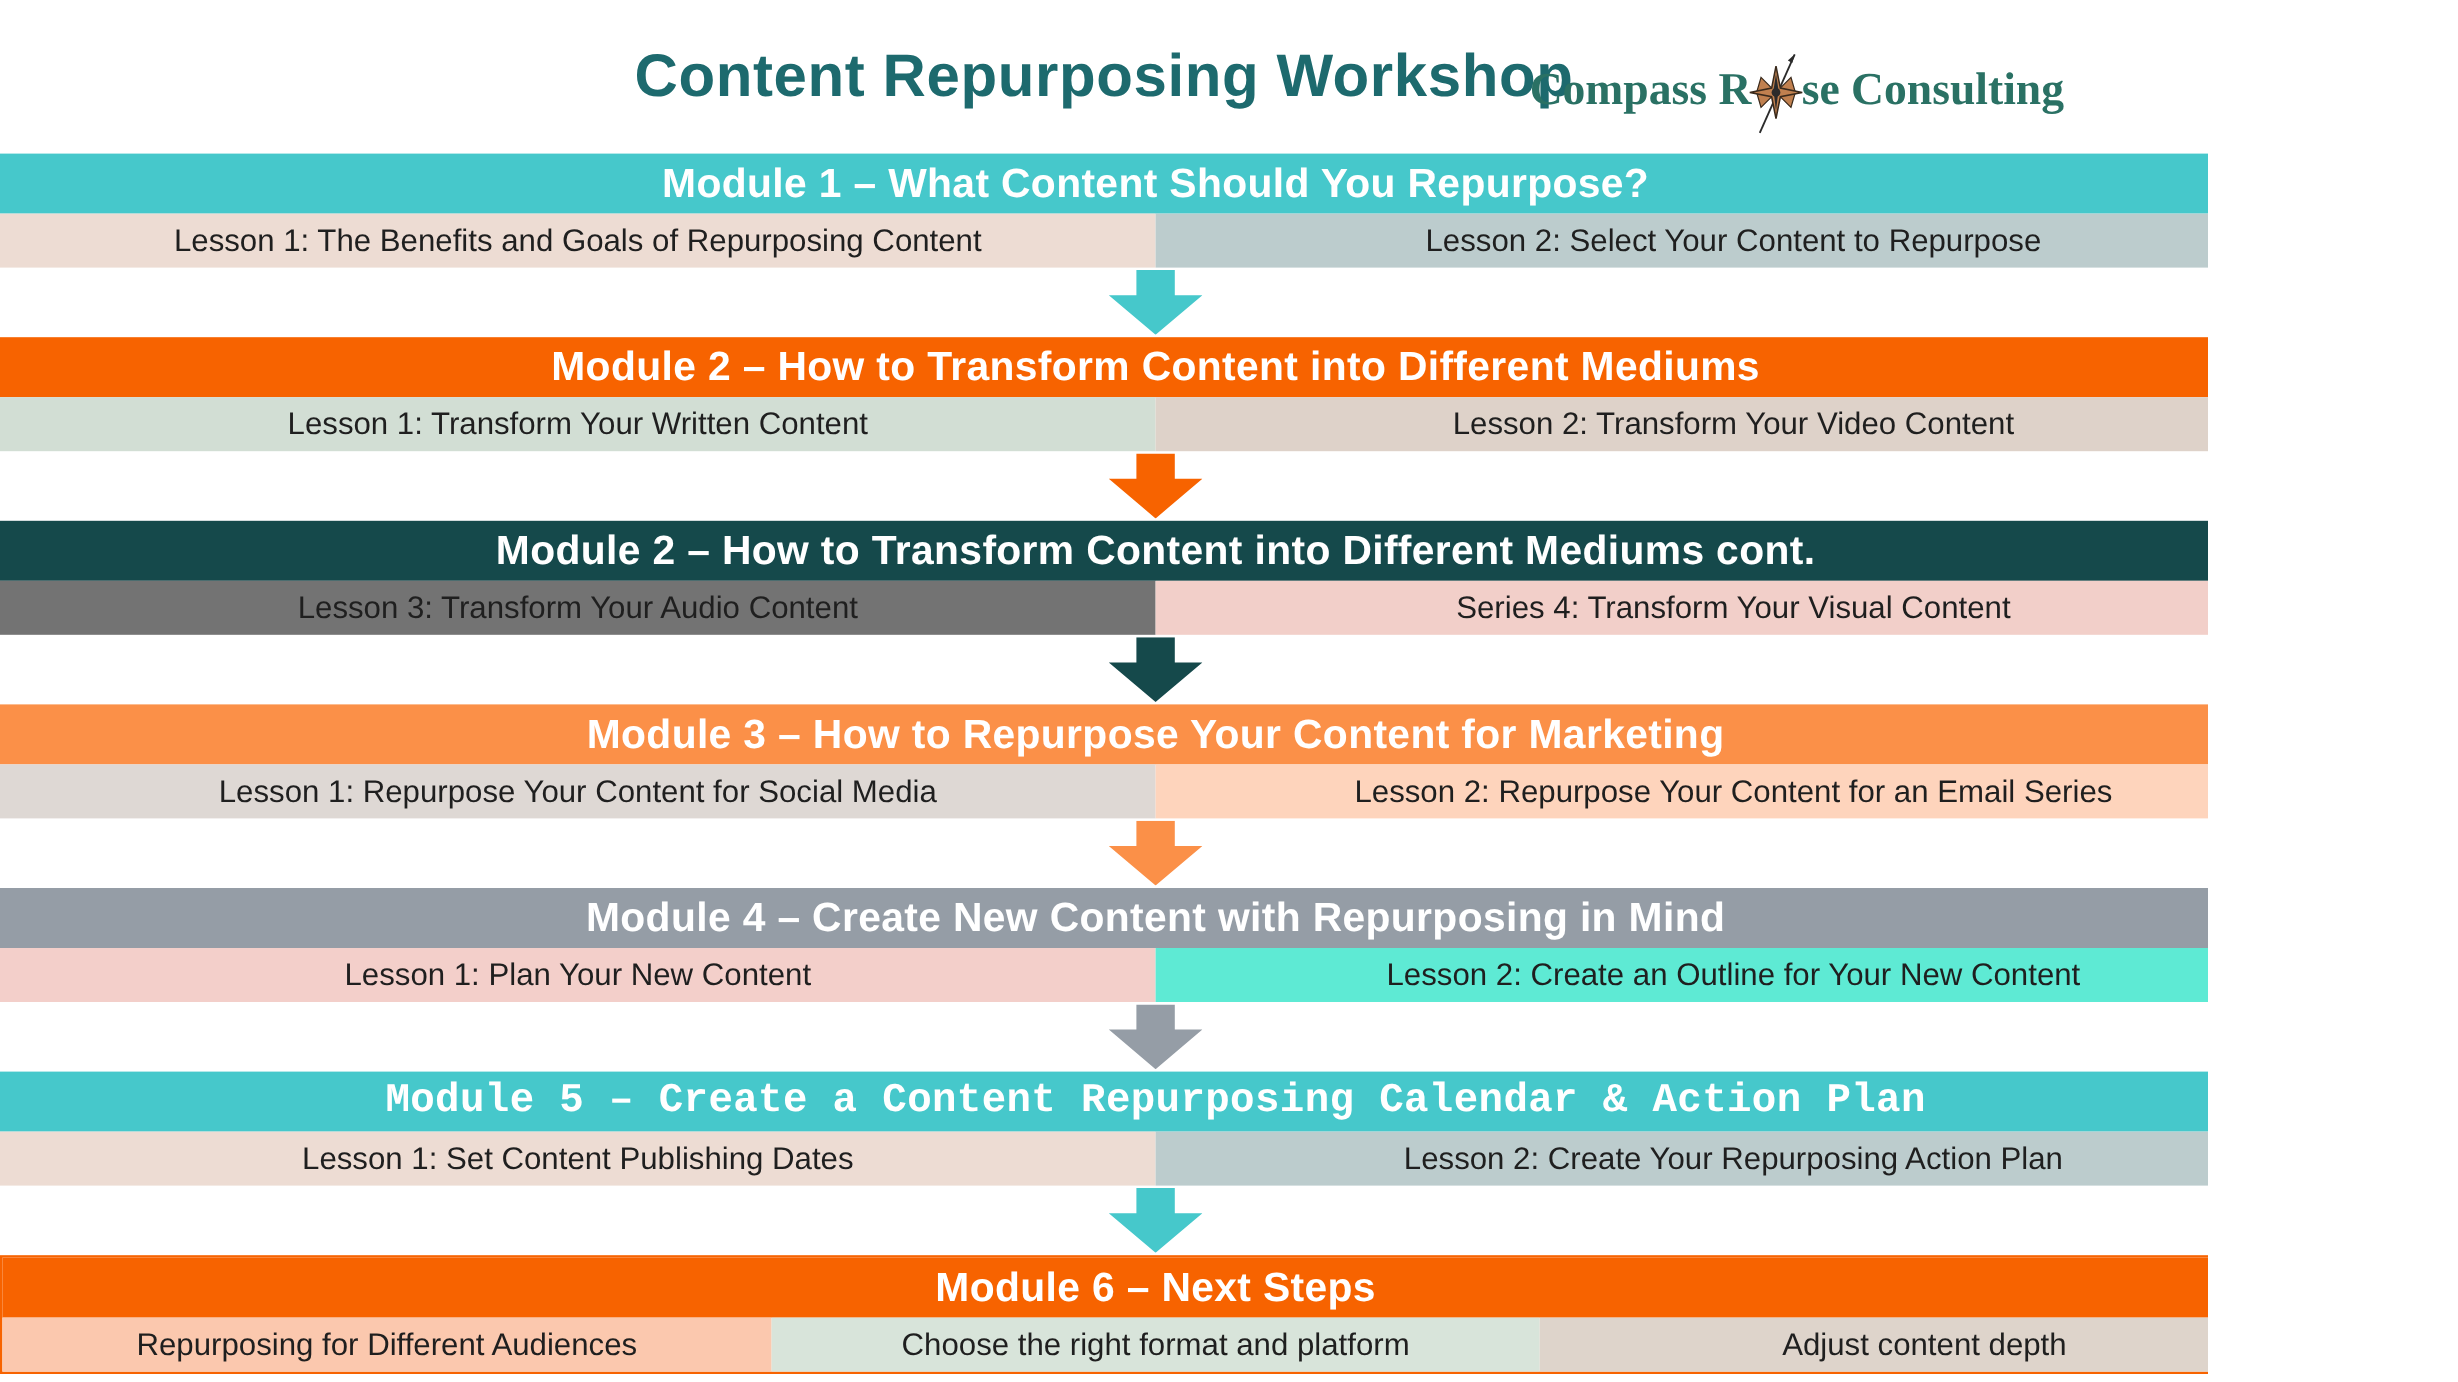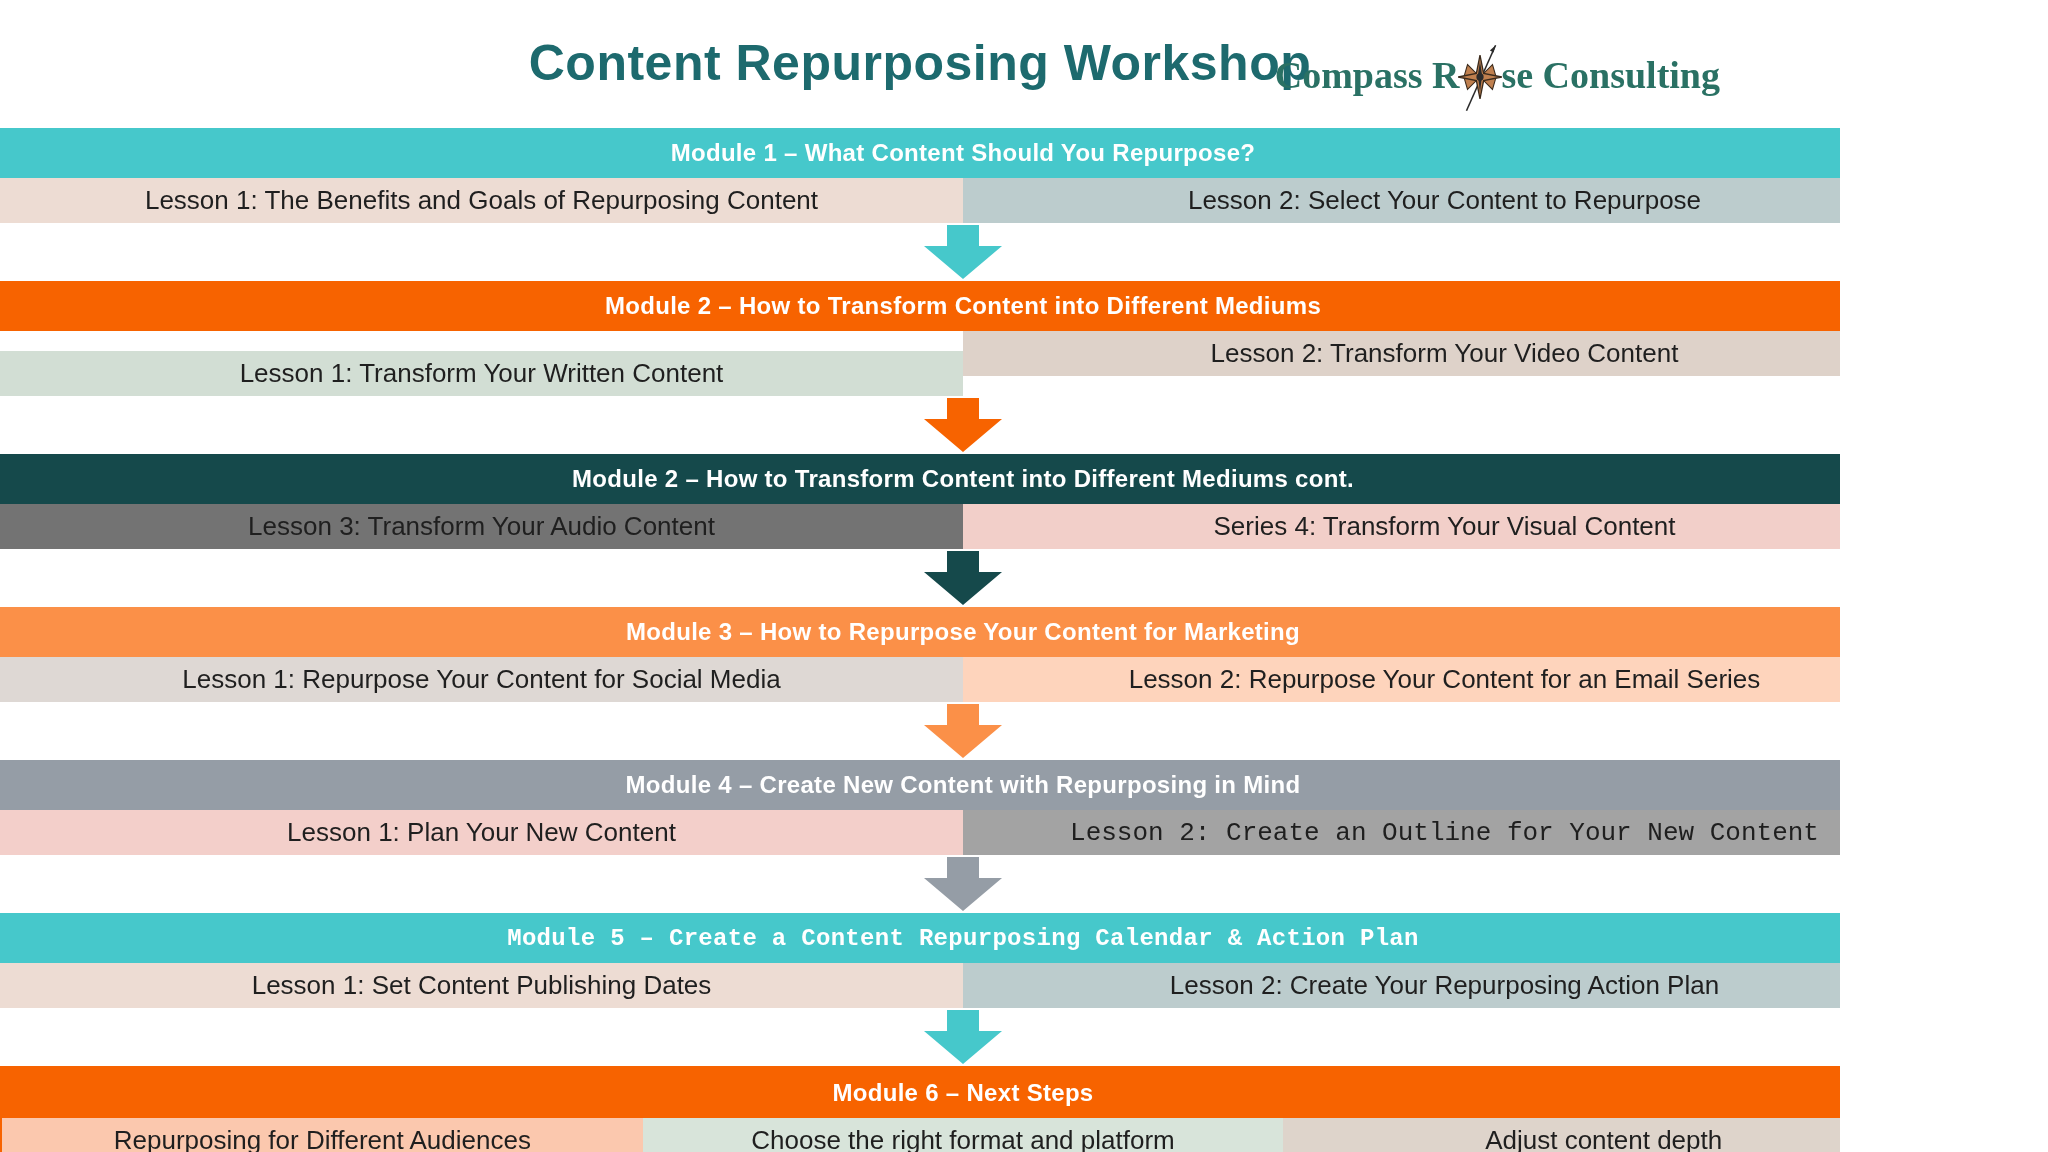--- a/index.html
+++ b/index.html
@@ -42,21 +42,21 @@
     width:1926px;
     margin:0 auto;
   }
   .module { width:100%; }
   .module-header {
     height:50px;
     display:flex;
     align-items:center;
     justify-content:center;
     color:#ffffff;
-    font-size:24px;
+    font-size:34px;
     font-weight:700;
     letter-spacing:0.3px;
   }
   .lesson-row {
     display:flex;
     width:100%;
   }
   .lesson-cell {
     flex:1;
     height:45px;
@@ -106,21 +106,21 @@
         </div>
       </section>
       <div class="arrow-wrap">
         <svg width="78" height="54" viewBox="0 0 78 54">
           <path d="M23 0 H55 V21 H78 L39 54 L0 21 H23 Z" fill="#46c8cb"></path>
         </svg>
       </div>
       <section class="module">
         <div class="module-header" style="background: rgb(247, 99, 0);">Module 2 – How to Transform Content into Different Mediums</div>
         <div class="lesson-row">
-          <div class="lesson-cell" style="background: rgb(210, 222, 212); margin-top: 20px;">Lesson 1: Transform Your Written Content</div>
+          <div class="lesson-cell" style="background: rgb(210, 222, 212);">Lesson 1: Transform Your Written Content</div>
           <div class="lesson-cell" style="background: rgb(222, 210, 201);">Lesson 2: Transform Your Video Content</div>
         </div>
       </section>
       <div class="arrow-wrap">
         <svg width="78" height="54" viewBox="0 0 78 54">
           <path d="M23 0 H55 V21 H78 L39 54 L0 21 H23 Z" fill="#f76300"></path>
         </svg>
       </div>
       <section class="module">
         <div class="module-header" style="background: rgb(21, 73, 75);">Module 2 – How to Transform Content into Different Mediums cont.</div>
@@ -143,21 +143,21 @@
       </section>
       <div class="arrow-wrap">
         <svg width="78" height="54" viewBox="0 0 78 54">
           <path d="M23 0 H55 V21 H78 L39 54 L0 21 H23 Z" fill="#fb9048"></path>
         </svg>
       </div>
       <section class="module">
         <div class="module-header" style="background: rgb(149, 157, 166);">Module 4 – Create New Content with Repurposing in Mind</div>
         <div class="lesson-row">
           <div class="lesson-cell" style="background: rgb(243, 207, 202);">Lesson 1: Plan Your New Content</div>
-          <div class="lesson-cell" style="background: #a3a3a3; font-family: Liberation Mono, monospace;">Lesson 2: Create an Outline for Your New Content</div>
+          <div class="lesson-cell" style="background: #5eead4;">Lesson 2: Create an Outline for Your New Content</div>
         </div>
       </section>
       <div class="arrow-wrap">
         <svg width="78" height="54" viewBox="0 0 78 54">
           <path d="M23 0 H55 V21 H78 L39 54 L0 21 H23 Z" fill="#959da6"></path>
         </svg>
       </div>
       <section class="module">
         <div class="module-header" style="background: rgb(70, 200, 203); font-family: Liberation Mono, monospace;">Module 5 – Create a Content Repurposing Calendar &amp; Action Plan</div>
         <div class="lesson-row">

